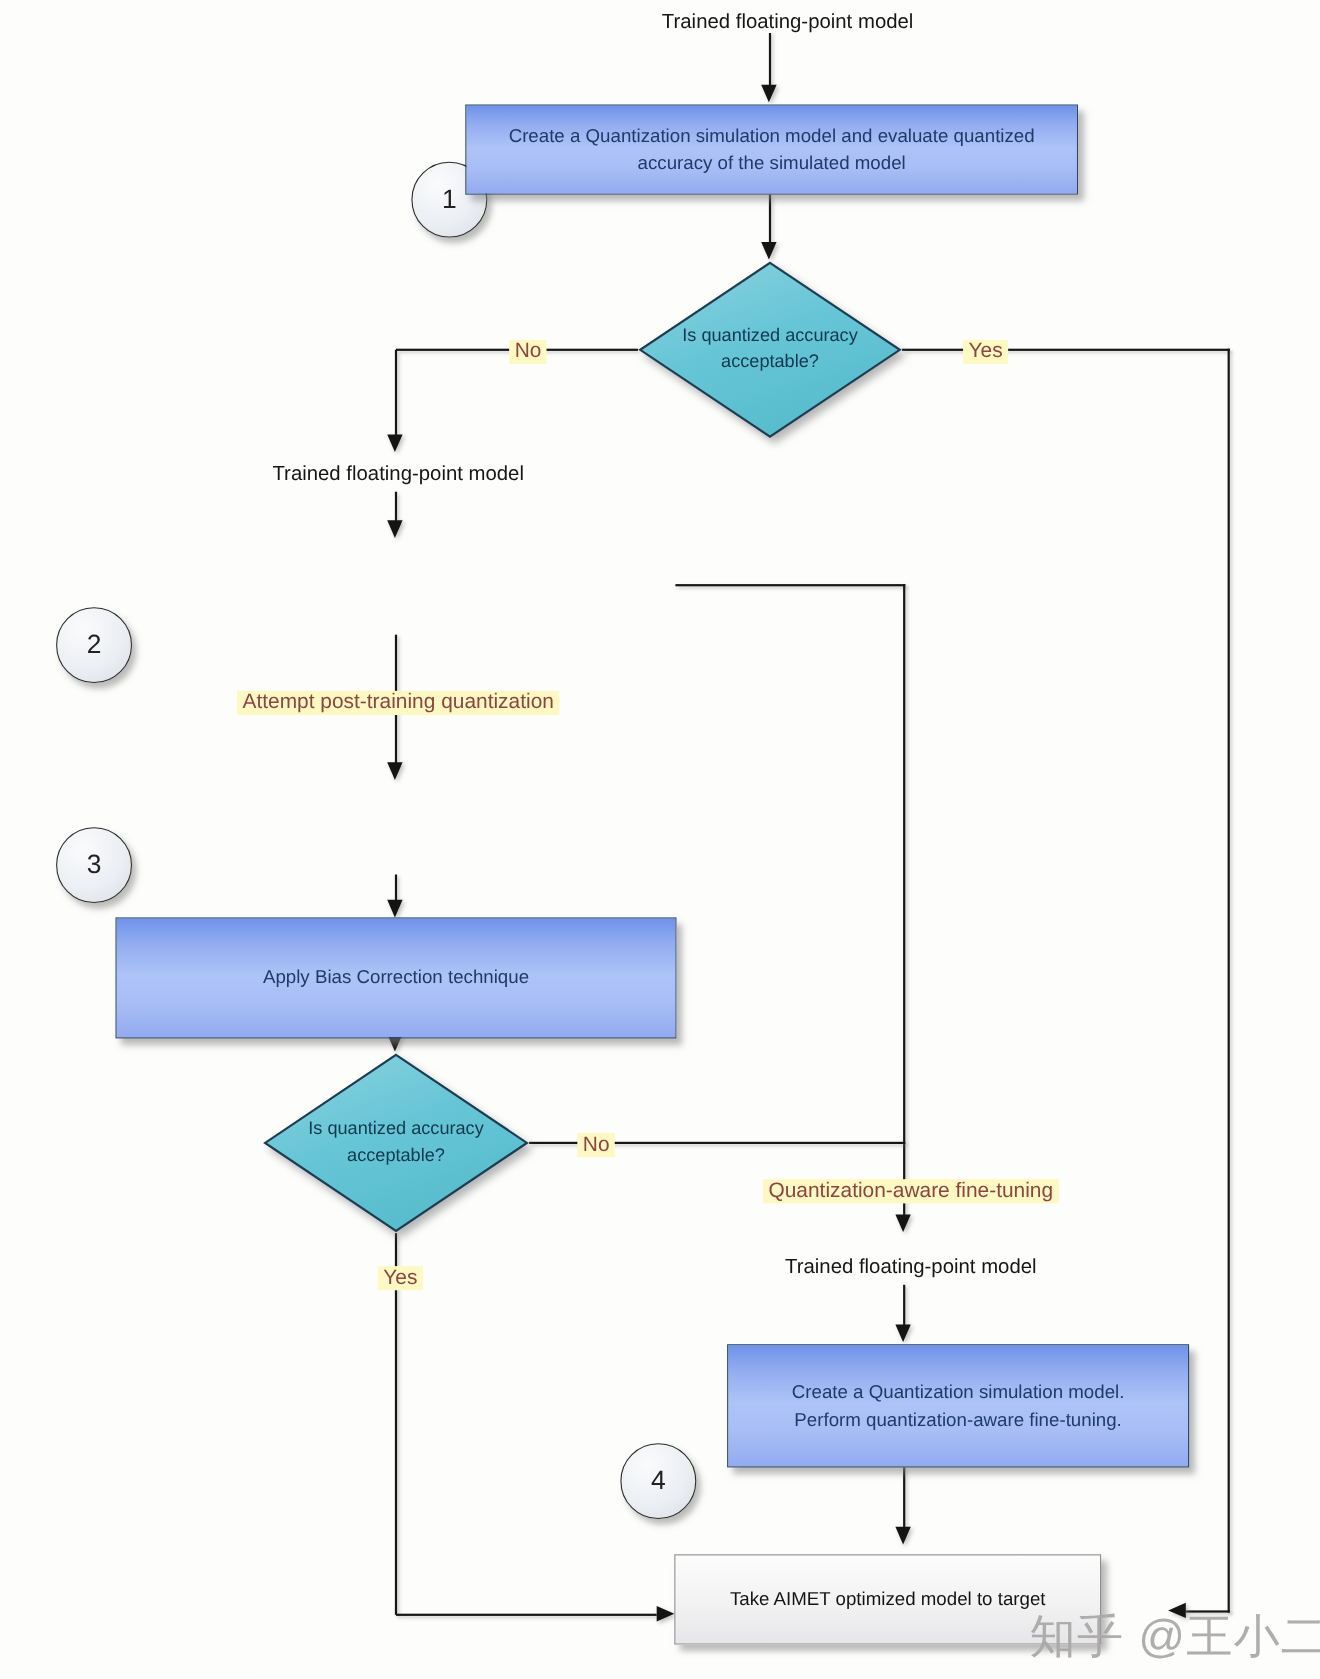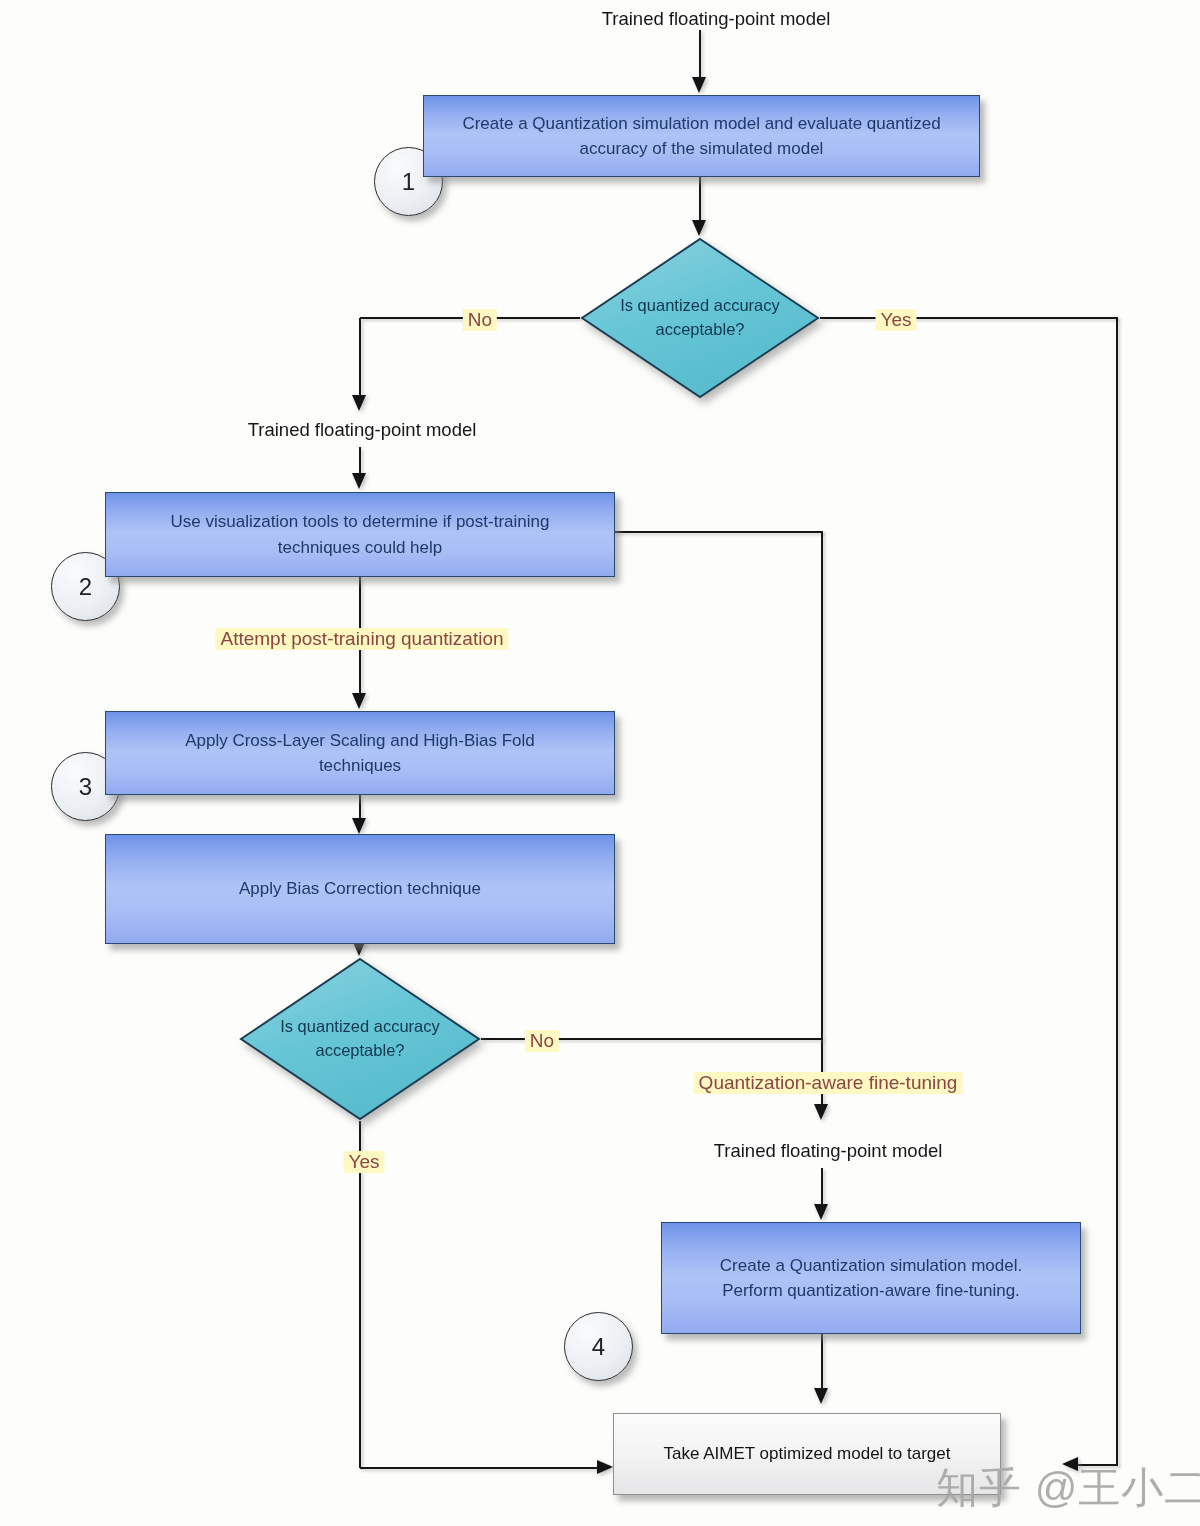--- a/index.html
+++ b/index.html
@@ -110,23 +110,21 @@
     </div>
   <div class="badge" style="left:51px;top:752px;">
       <span>3</span>
     </div>
   <div class="badge" style="left:564px;top:1312px;">
       <span>4</span>
     </div>
 
   <div class="step" style="left:423px;top:95px;width:557px;height:82px;">Create a Quantization simulation model and evaluate quantized accuracy of the simulated model</div>
 
-  <div class="step" style="left:105px;top:492px;width:510px;height:85px;">Use visualization tools to determine if post-training techniques could help</div>
 
-  <div class="step" style="left:105px;top:711px;width:510px;height:84px;">Apply Cross-Layer Scaling and High-Bias Fold techniques</div>
 
   <div class="step" style="left:105px;top:834px;width:510px;height:110px;">Apply Bias Correction technique</div>
 
   <div class="step pre-line" style="left:613px;top:1222px;width:420px;height:112px;">Create a Quantization simulation model.
 Perform quantization-aware fine-tuning.</div>
 
   <div class="step step-final" style="left:613px;top:1413px;width:388px;height:82px;">Take AIMET optimized model to target</div>
 
   <div class="decision" style="left:580px;top:237px;width:240px;height:162px;">
     <svg width="240" height="162" viewBox="0 0 240 162">

